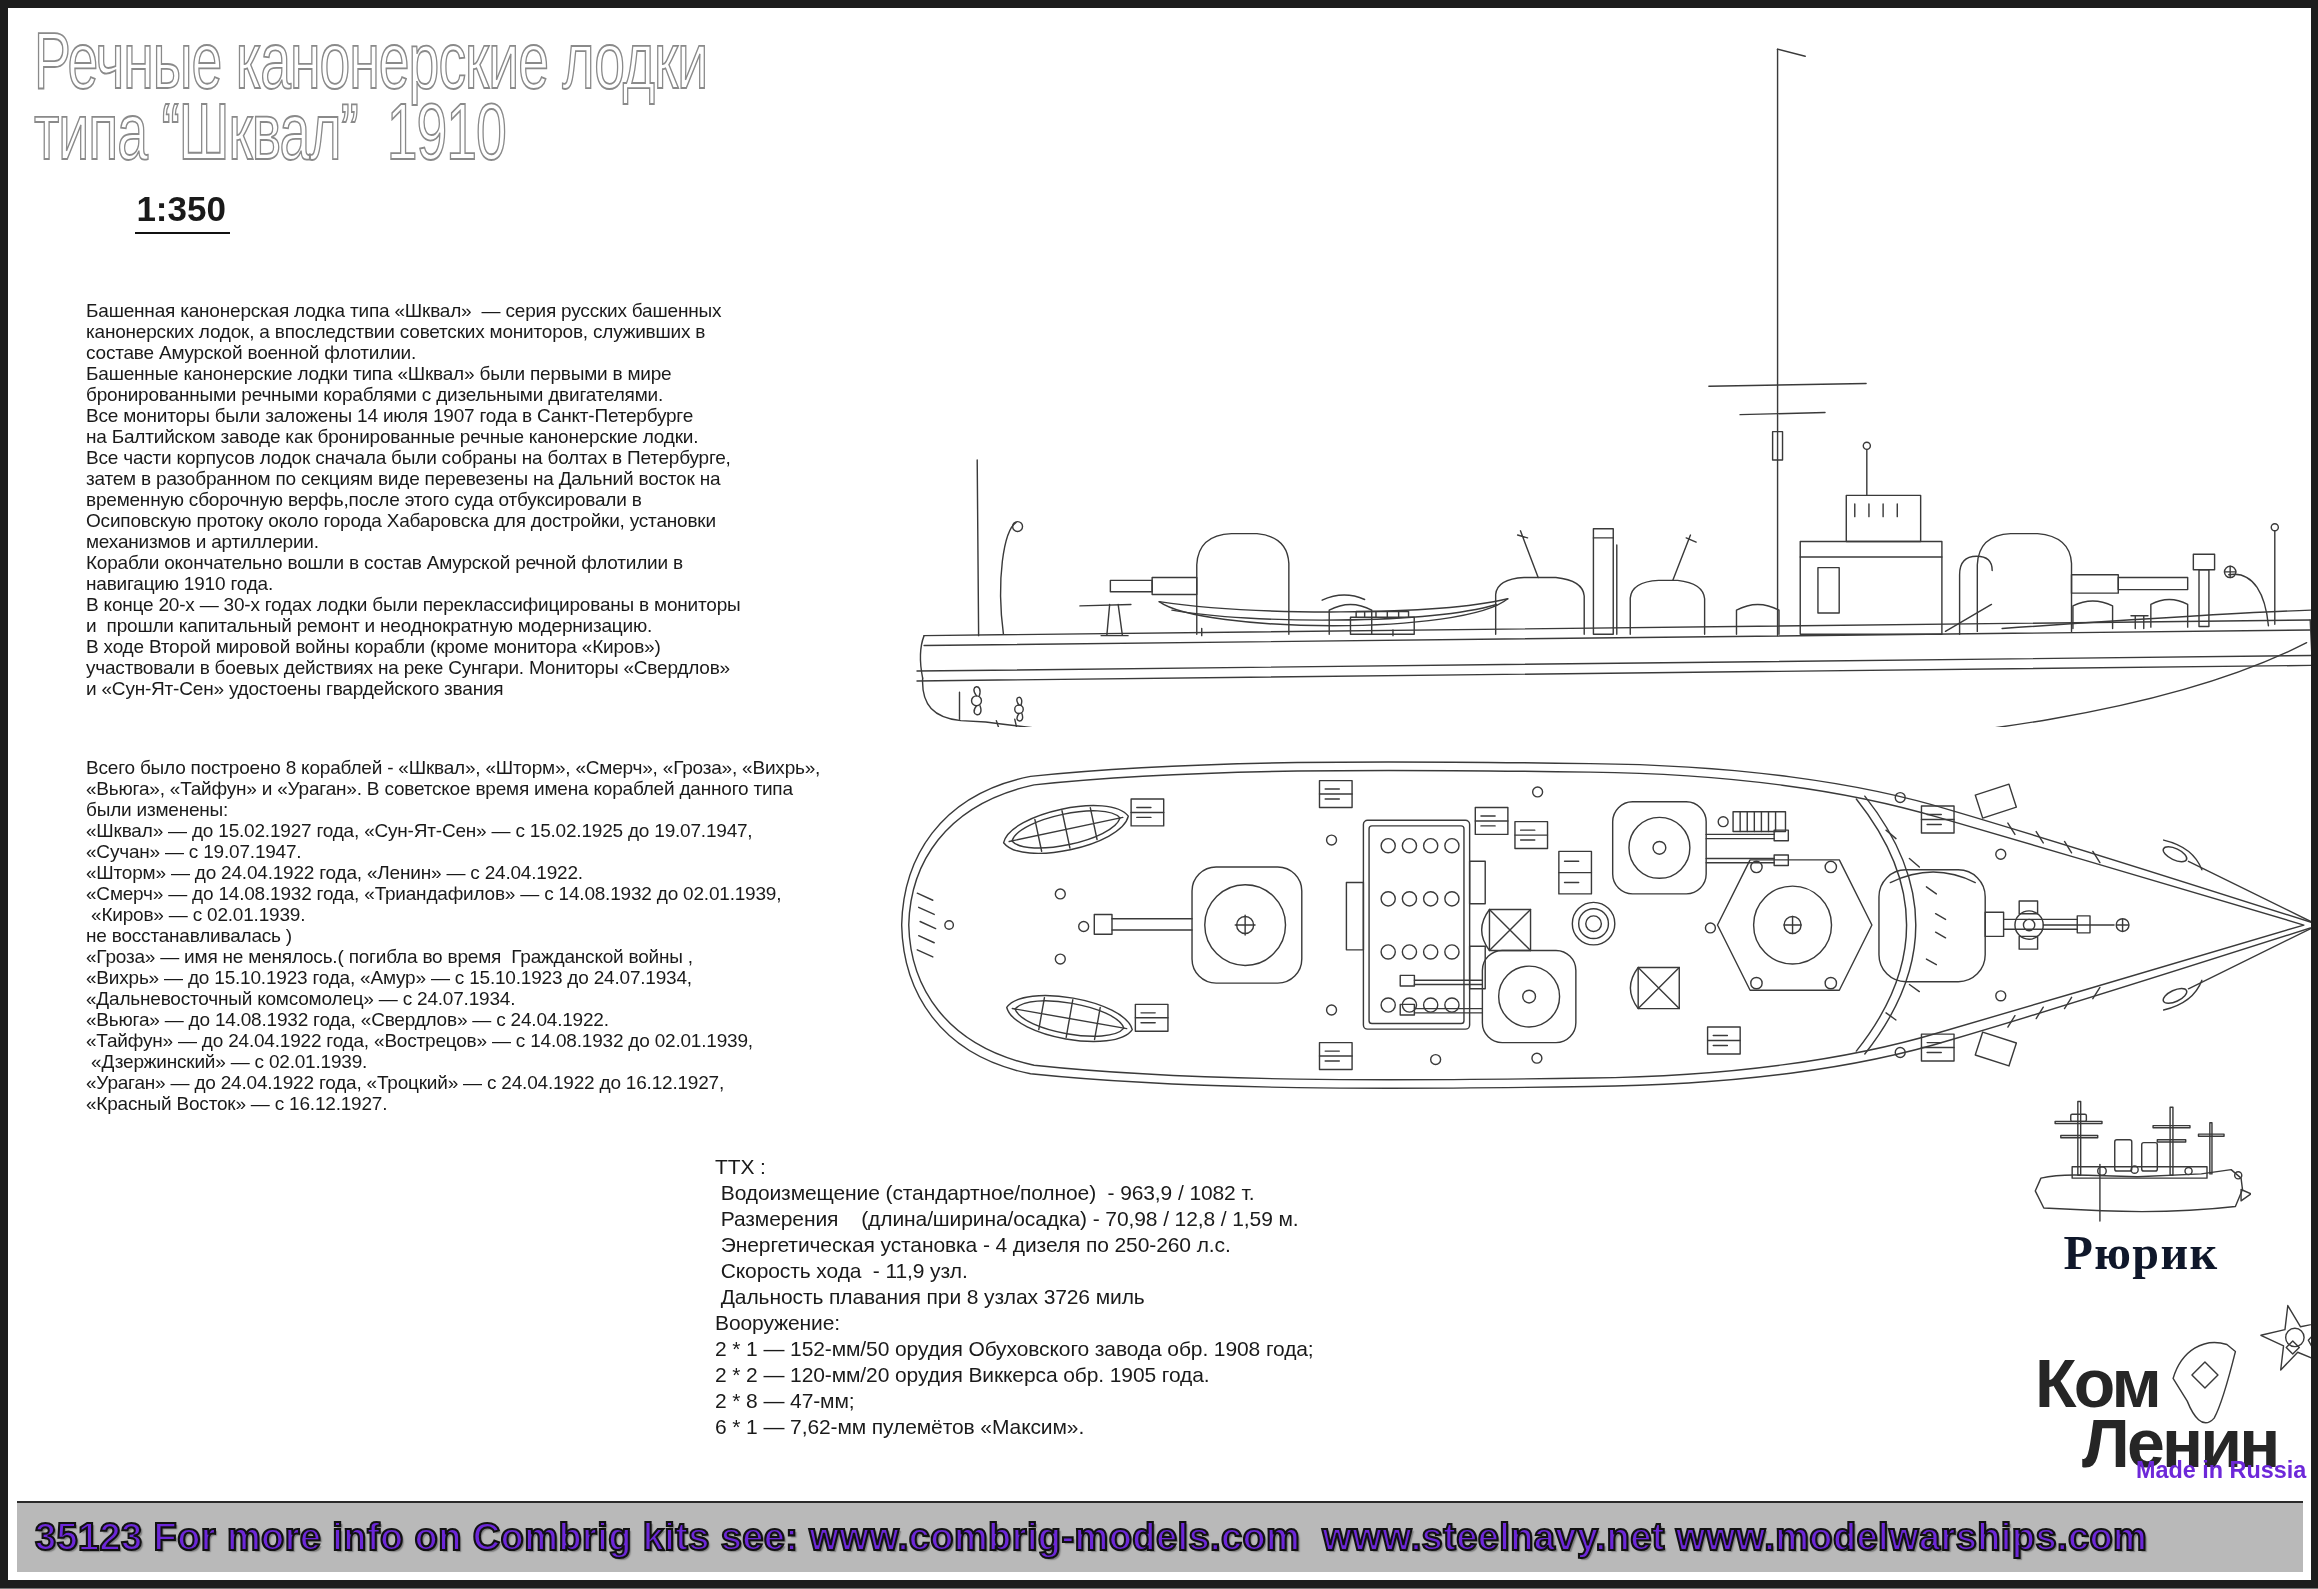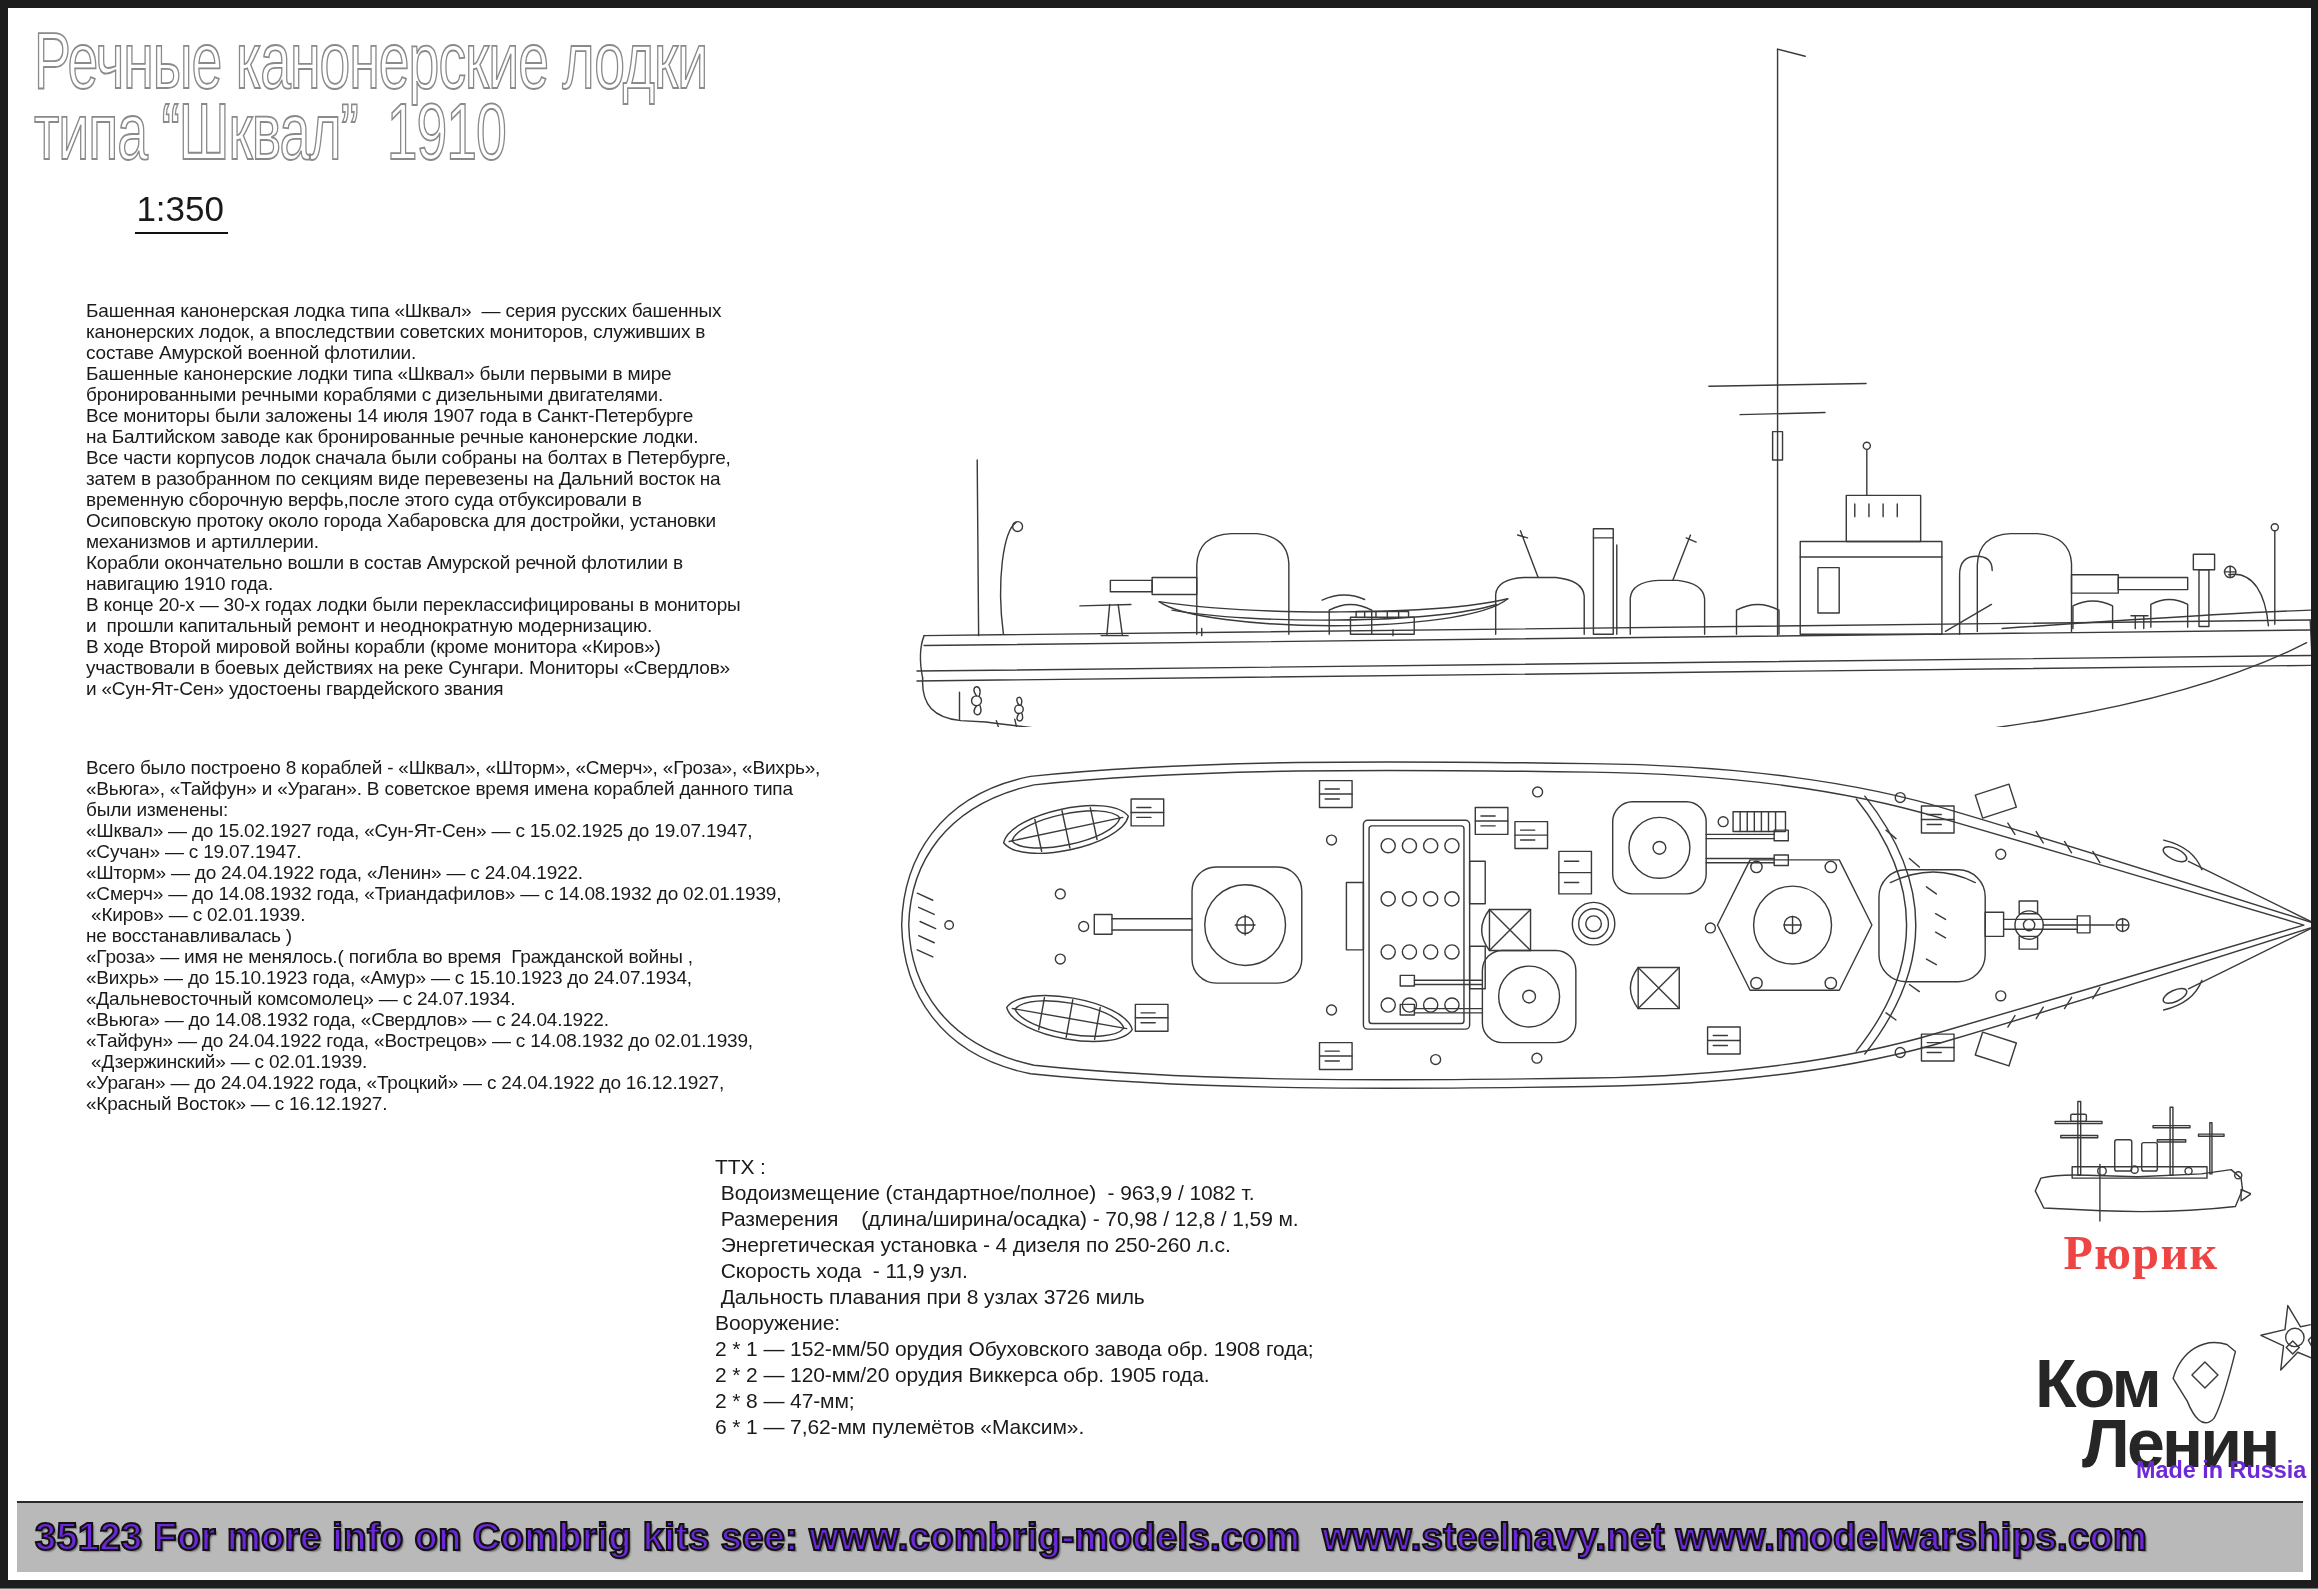--- a/index.html
+++ b/index.html
@@ -17,38 +17,38 @@
     position:absolute; left:25.5px; white-space:pre;
     font-size:79px; font-weight:400; letter-spacing:-1.4px; line-height:71px;
     transform:scaleX(.70); transform-origin:0 0; color:#9a9a9a;
   }
   @supports (-webkit-text-stroke: 1px black){
     .outline-title{ color:#fff; -webkit-text-stroke:1.8px var(--outline); }
   }
   #title1{top:17px;} #title2{top:88px;}
   
   .scale{
-    position:absolute; left:127px; top:181px; font-size:35px; font-weight:normal;
+    position:absolute; left:127px; top:181px; font-size:35px; font-weight:bold;
     letter-spacing:0px; border-bottom:2.8px solid #111; padding:0 4.3px 2.8px 1.4px;
   }
   
   .textblock{position:absolute; color:var(--ink);}
   .tline{white-space:pre;}
   #history{left:78px; top:292px; font-size:19px; line-height:21px; letter-spacing:-0.2px;}
   #fleet  {left:78px; top:749px; font-size:19px; line-height:21px; letter-spacing:-0.2px;}
   #specs  {left:707px; top:1146px; font-size:21px; line-height:26px; letter-spacing:-0.1px;}
   
   .drawing{position:absolute;}
   .drawing path,.drawing line,.drawing rect,.drawing circle,.drawing ellipse,.drawing polyline{
     fill:none; stroke:var(--line); stroke-width:2; stroke-linecap:round; stroke-linejoin:round;
   }
   
   #rurik-label{
     position:absolute; left:2023px; top:1217px; width:220px; text-align:center;
-    font-family:"Liberation Serif", serif; font-weight:bold; font-size:48px; letter-spacing:1.4px; color:#ef4444;
+    font-family:"Liberation Serif", serif; font-weight:bold; font-size:48px; letter-spacing:1.4px; color:#0f172a;
   }
   .kb-word{position:absolute; font-weight:bold; color:#262626; letter-spacing:-2.8px; font-size:68px; line-height:64px;}
   #kb-top{left:2027px; top:1343px;}
   #kb-bottom{left:2074px; top:1403px;}
   #made-in{position:absolute; left:2128px; top:1449px; font-weight:bold; font-size:23.4px; letter-spacing:0px; color:#6d28d9;}
   
   .footer{
     position:absolute; left:8.5px; right:8.5px; bottom:8.5px; height:69px;
     background:var(--footer-bg); border-top:2.1px solid #2a2a2a;
     display:flex; align-items:center;

